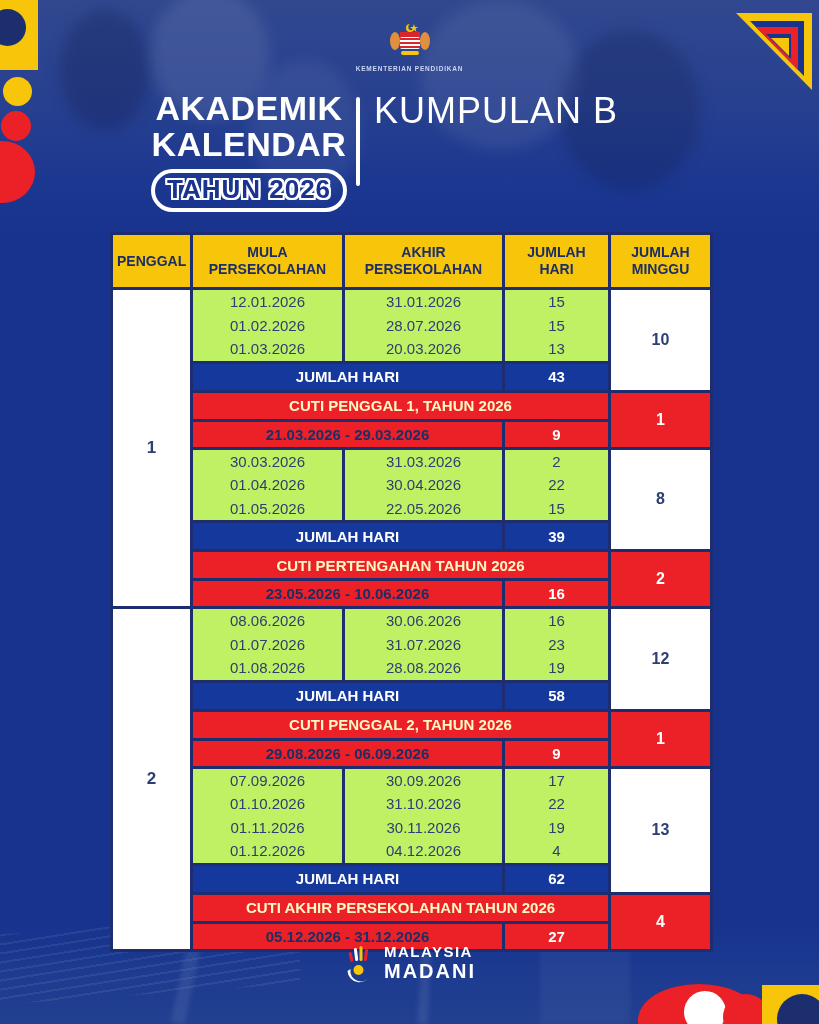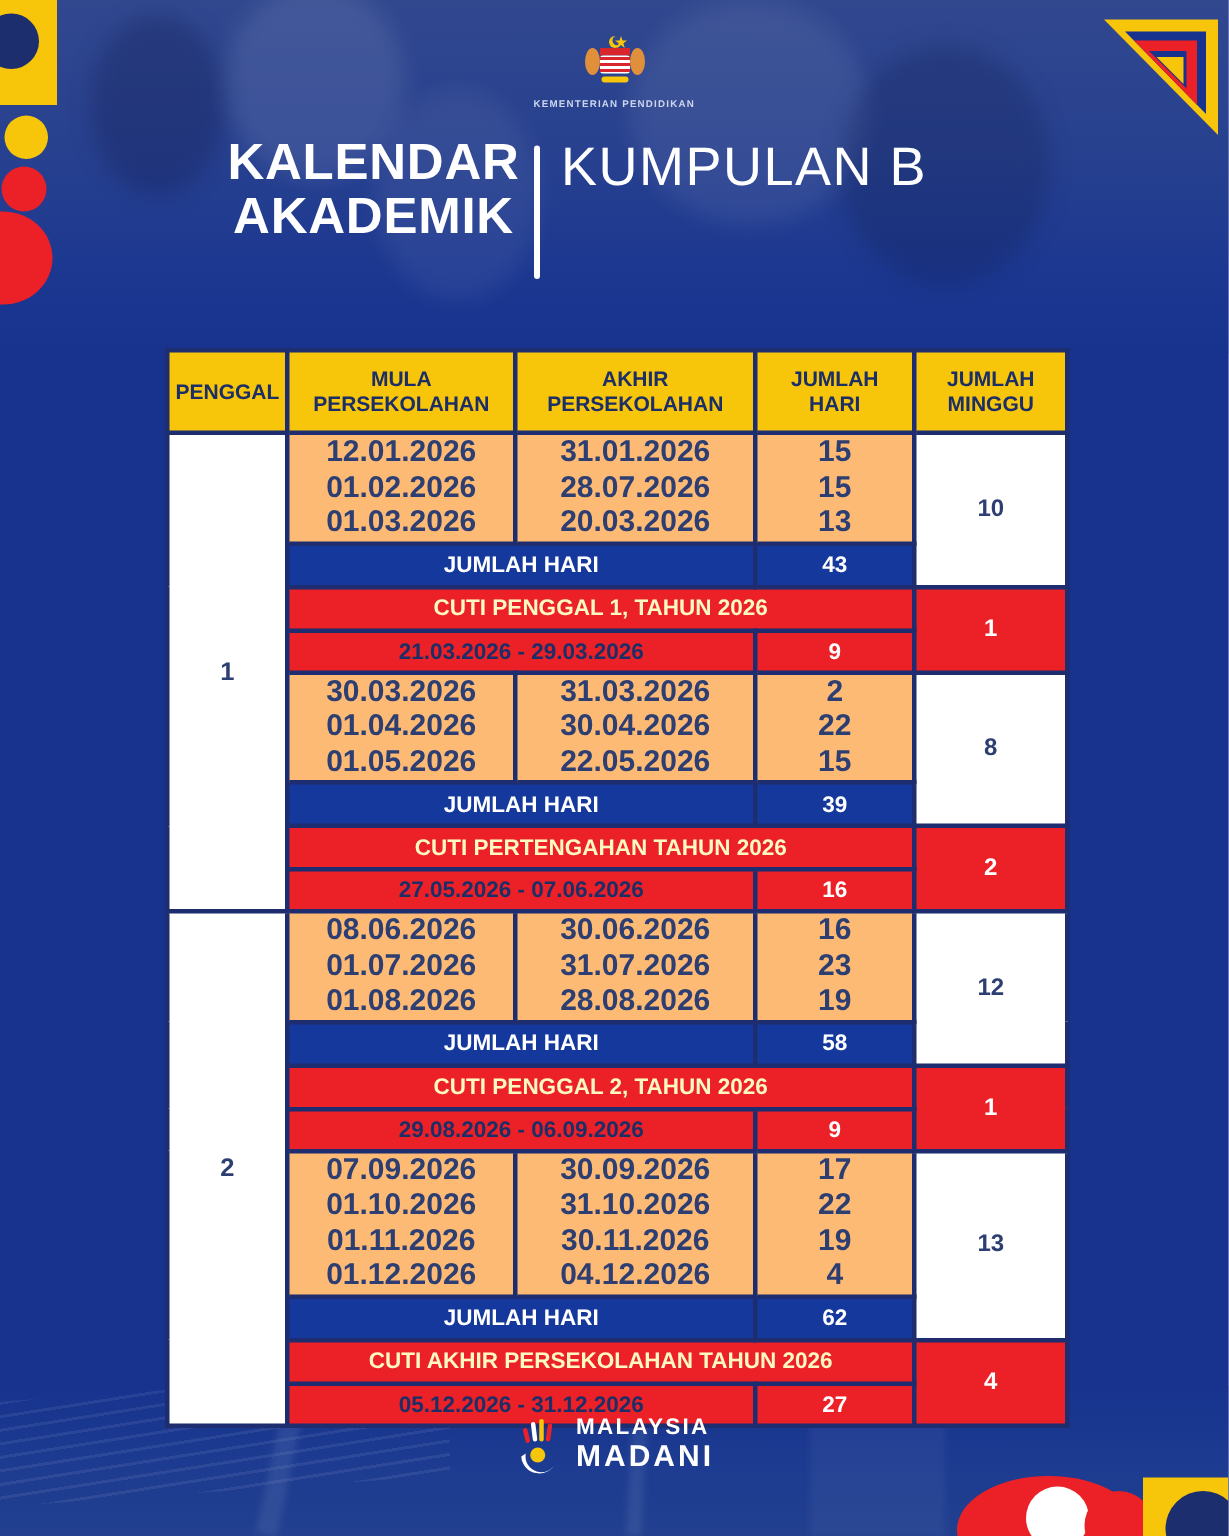--- a/index.html
+++ b/index.html
@@ -44,21 +44,21 @@
   .vdivider{position:absolute;left:356px;top:97px;width:4px;height:89px;background:#ffffff;border-radius:2px;}
   .group-block{position:absolute;left:374px;top:92px;width:334px;color:#ffffff;}
   .group-title{font-size:36px;font-weight:normal;letter-spacing:1px;line-height:38px;}
   .group-desc{margin-top:6px;font-size:13.4px;line-height:17.4px;text-align:justify;}
   .group-desc .lead{font-weight:bold;}
 
   
   .cal-table{position:absolute;left:110px;top:232px;border-collapse:collapse;table-layout:fixed;width:600px;}
   .cal-table td,.cal-table th{border:3px solid #1d2d6f;padding:0;text-align:center;vertical-align:middle;}
   .cal-table th{background:#f7c50a;color:#1c2e67;font-size:14px;font-weight:bold;height:48px;line-height:17px;padding:2px 4px;}
-  .cell-white{background:#fdba74;color:#2c3e72;font-weight:bold;font-size:20px;}
+  .cell-white{background:#bef264;color:#2c3e72;font-weight:normal;font-size:15px;}
   .dline{line-height:23.5px;}
   .penggal-cell{background:#ffffff;color:#2c3e72;font-weight:bold;font-size:17px;}
   .weeks-cell{background:#ffffff;color:#2c3e72;font-weight:bold;font-size:16px;}
   .total-row td{background:#15389c;color:#ffffff;font-weight:bold;font-size:15px;height:26px;}
   .red{background:#ec2127;}
   .red-title{color:#fef9c3;font-weight:bold;font-size:15px;height:26px;}
   .red-range{color:#1c2e67;font-weight:bold;font-size:15px;height:25px;}
   .red-days{color:#ffffff;font-weight:bold;font-size:15px;}
   .red-weeks{color:#ffffff;font-weight:bold;font-size:16px;}
   tr.r-dates3{height:68px;}
@@ -122,22 +122,25 @@
       <rect x="13" y="20" width="20" height="2" fill="#d8262c"></rect>
       <rect x="13" y="24" width="20" height="2" fill="#d8262c"></rect>
       <ellipse cx="8" cy="19" rx="5" ry="9" fill="#e0903a"></ellipse>
       <ellipse cx="38" cy="19" rx="5" ry="9" fill="#e0903a"></ellipse>
       <rect x="14" y="29" width="18" height="4" rx="2" fill="#f7c50a"></rect>
     </svg>
     <div class="name">KEMENTERIAN PENDIDIKAN</div>
   </div>
 
   <div class="title-block">
+    <div class="title-line">AKADEMIK</div>
     <div class="title-line">KALENDAR</div>
-    <div class="title-line">AKADEMIK</div>
+    <div class="tahun-badge">
+      <span class="badge-text">TAHUN 2026</span>
+    </div>
   </div>
 
   <div class="vdivider"></div>
 
   <div class="group-block">
     <div class="group-title">KUMPULAN B</div>
   </div>
 
   <table class="cal-table">
     <colgroup>
@@ -212,21 +215,21 @@
       <tr class="total-row">
         <td colspan="2">JUMLAH HARI</td>
         <td>39</td>
       </tr>
 
       <tr>
         <td colspan="3" class="red red-title">CUTI PERTENGAHAN TAHUN 2026</td>
         <td class="red red-weeks" rowspan="2">2</td>
       </tr>
       <tr>
-        <td colspan="2" class="red red-range">27.05.2026 - 07.06.2026</td>
+        <td colspan="2" class="red red-range">23.05.2026 - 10.06.2026</td>
         <td class="red red-days">16</td>
       </tr>
 
       <tr class="r-dates3">
         <td class="penggal-cell" rowspan="8">2</td>
         <td class="cell-white">
           <div class="dline">08.06.2026</div>
           <div class="dline">01.07.2026</div>
           <div class="dline">01.08.2026</div>
         </td>

